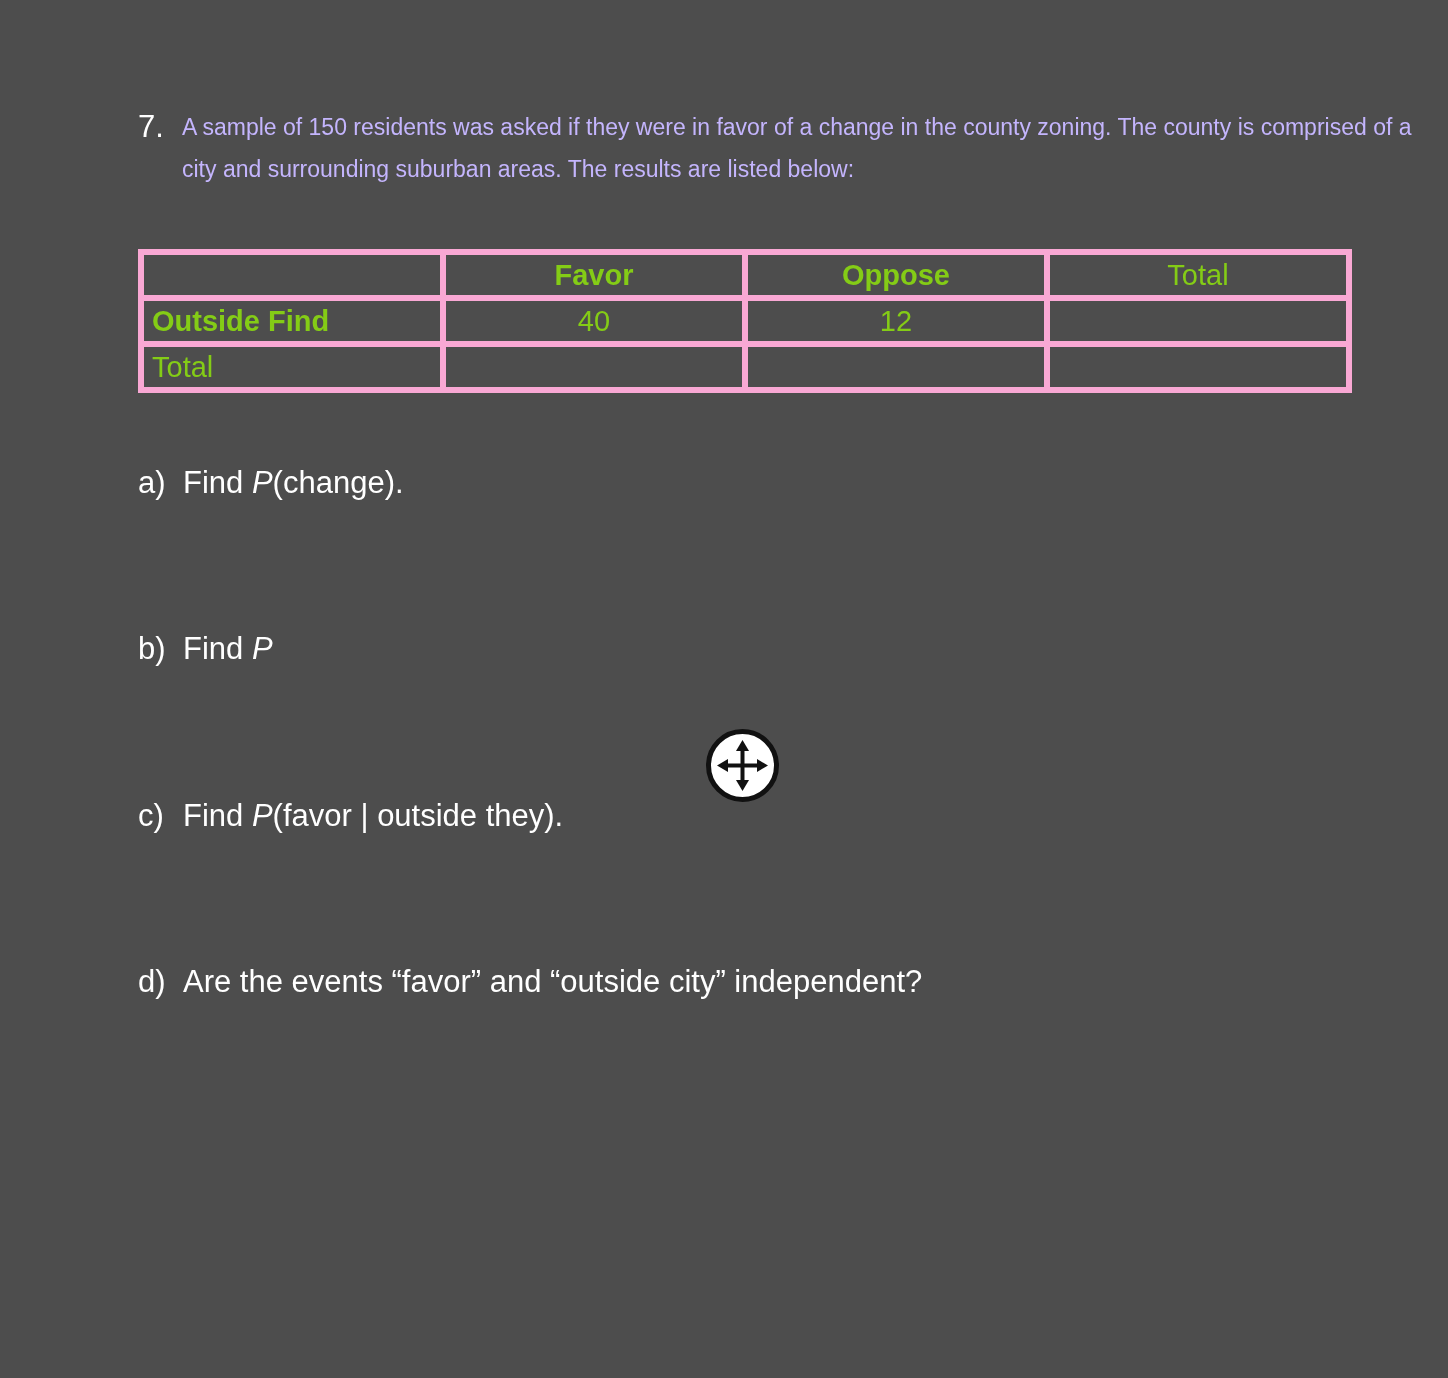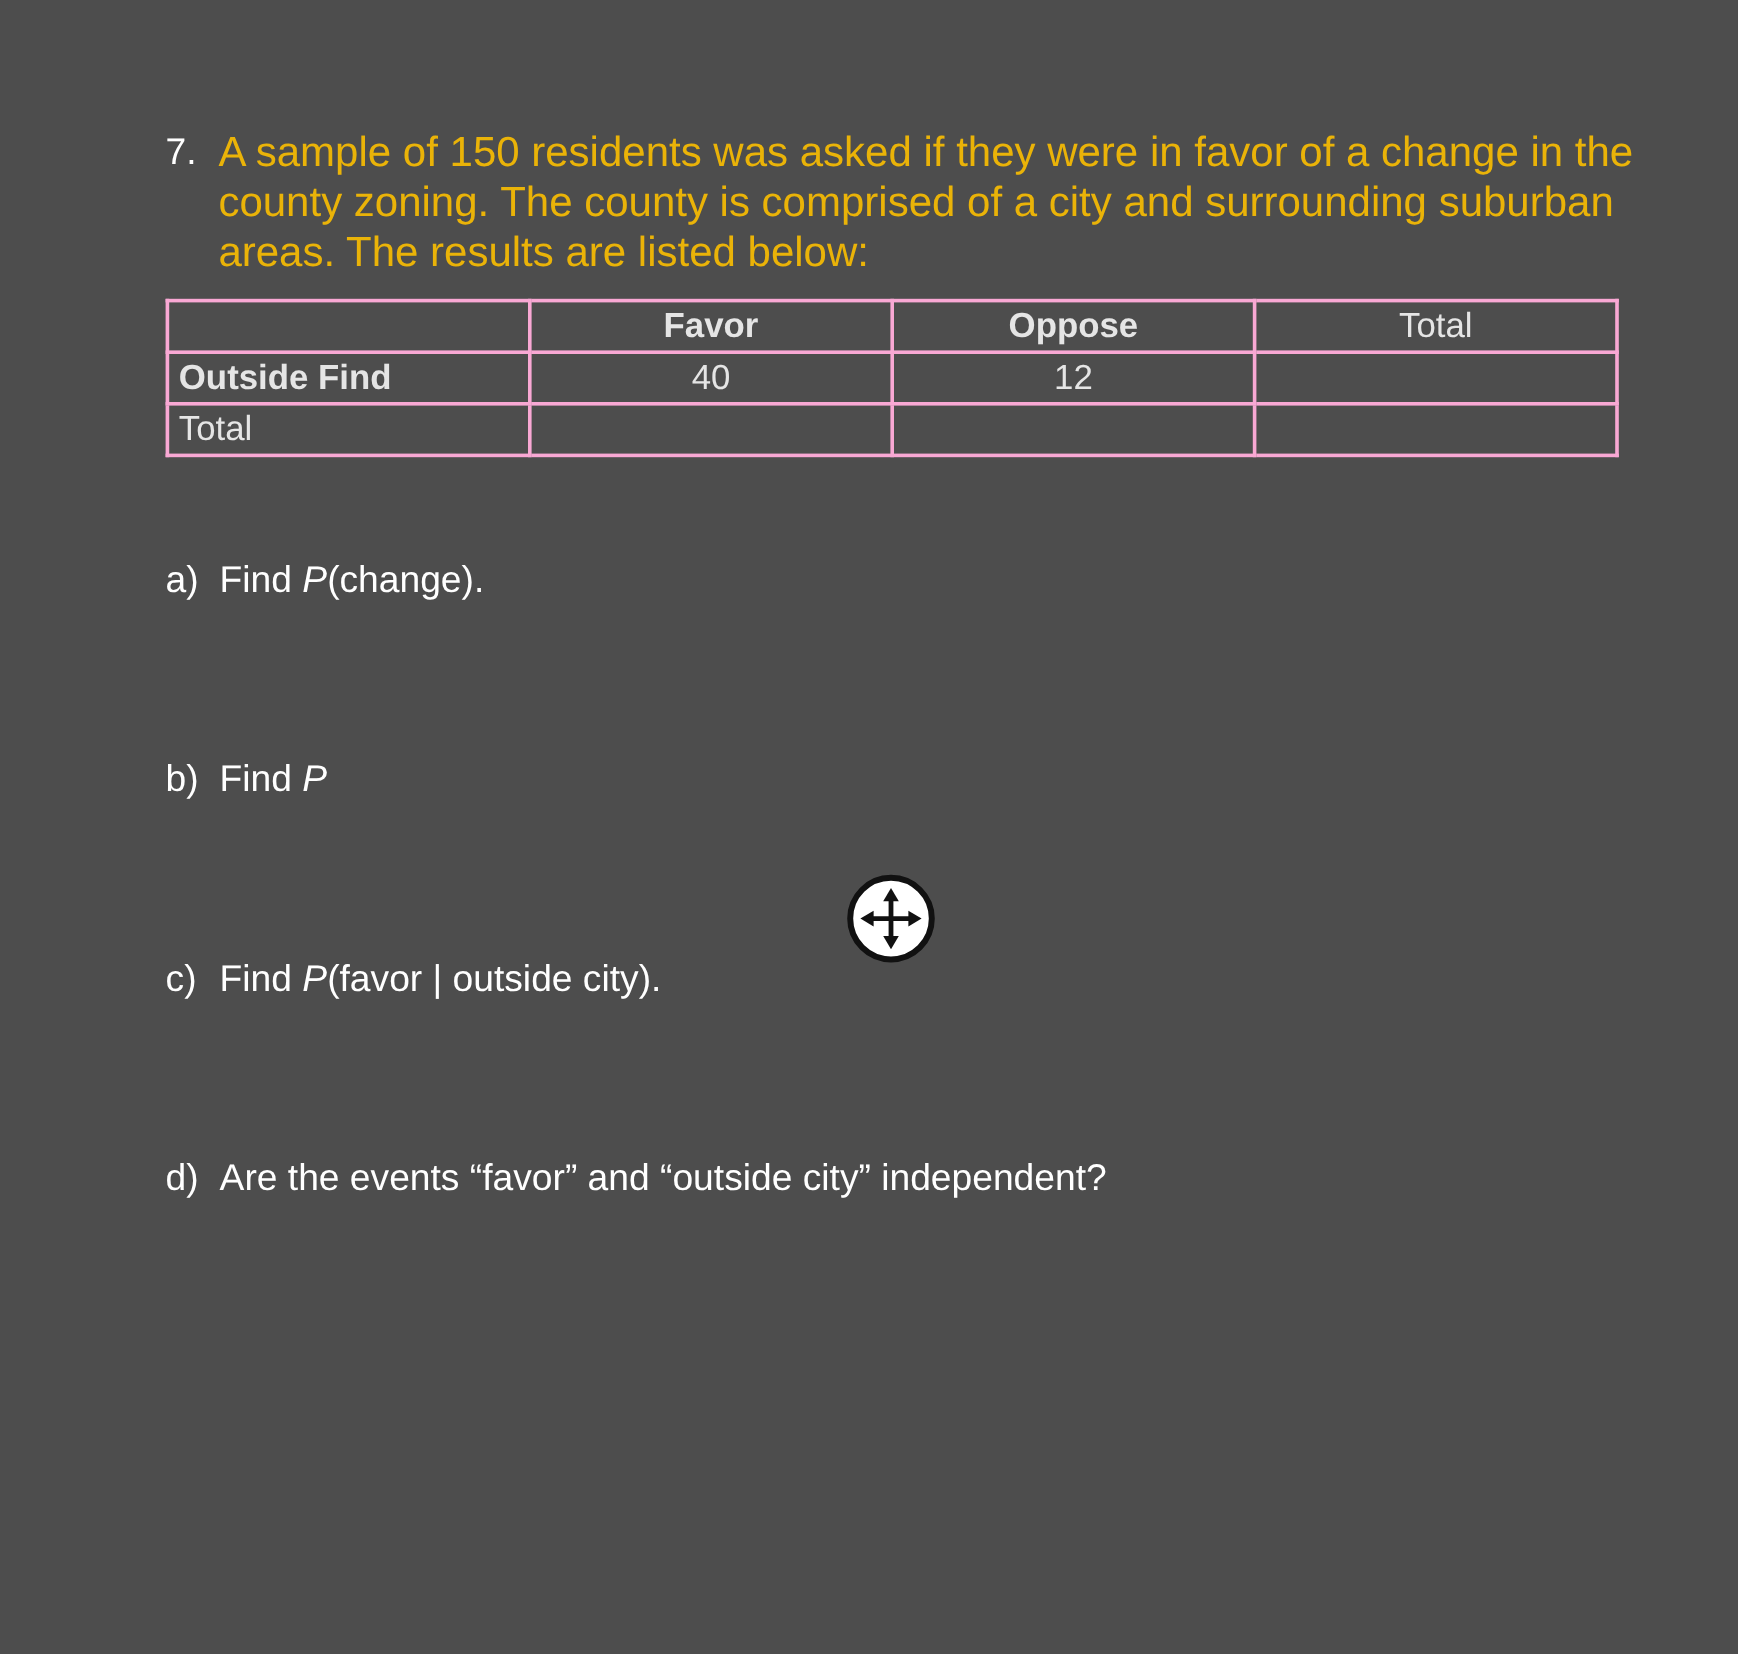--- a/index.html
+++ b/index.html
@@ -35,41 +35,41 @@
   }
   .q-marker {
     width: 44px;
     flex: 0 0 44px;
     font-size: 31px;
     line-height: 42px;
     color: #ffffff;
   }
   .q-body {
     flex: 1 1 auto;
-    font-size: 35px;
+    font-size: 23px;
     line-height: 42px;
-    color: #eab308;
+    color: #c4b5fd;
   }
 
   
   .data-table {
     position: absolute;
     left: 138px;
     top: 249px;
     width: 1208px;
     border-collapse: collapse;
     table-layout: fixed;
   }
   .data-table td {
-    border: 3px solid #f9a8d4;
+    border: 6px solid #f9a8d4;
     height: 42px;
     padding: 0 8px;
     font-size: 29px;
     line-height: 40px;
-    color: #e5e5e5;
+    color: #84cc16;
     box-sizing: border-box;
   }
   .col-label { width: 302px; }
   .col-data  { width: 302px; }
 
   .cell-rowhead {
     text-align: left;
     font-weight: bold;
   }
   .cell-rowhead.plain { font-weight: normal; }
@@ -168,21 +168,21 @@
   <div class="subq" id="subq-b">
     <span class="sq-marker">b)</span>
     <span class="sq-text">Find </span>
       <span class="sq-text ital">P</span>
   </div>
 
   <div class="subq" id="subq-c">
     <span class="sq-marker">c)</span>
     <span class="sq-text">Find </span>
       <span class="sq-text ital">P</span>
-      <span class="sq-text">(favor | outside city).</span>
+      <span class="sq-text">(favor | outside they).</span>
   </div>
 
   <div class="subq" id="subq-d">
     <span class="sq-marker">d)</span>
     <span class="sq-text">Are the events “favor” and “outside city” independent?</span>
       <span class="sq-text ital"></span>
       <span class="sq-text"></span>
   </div>
 
   <div class="move-cursor">

